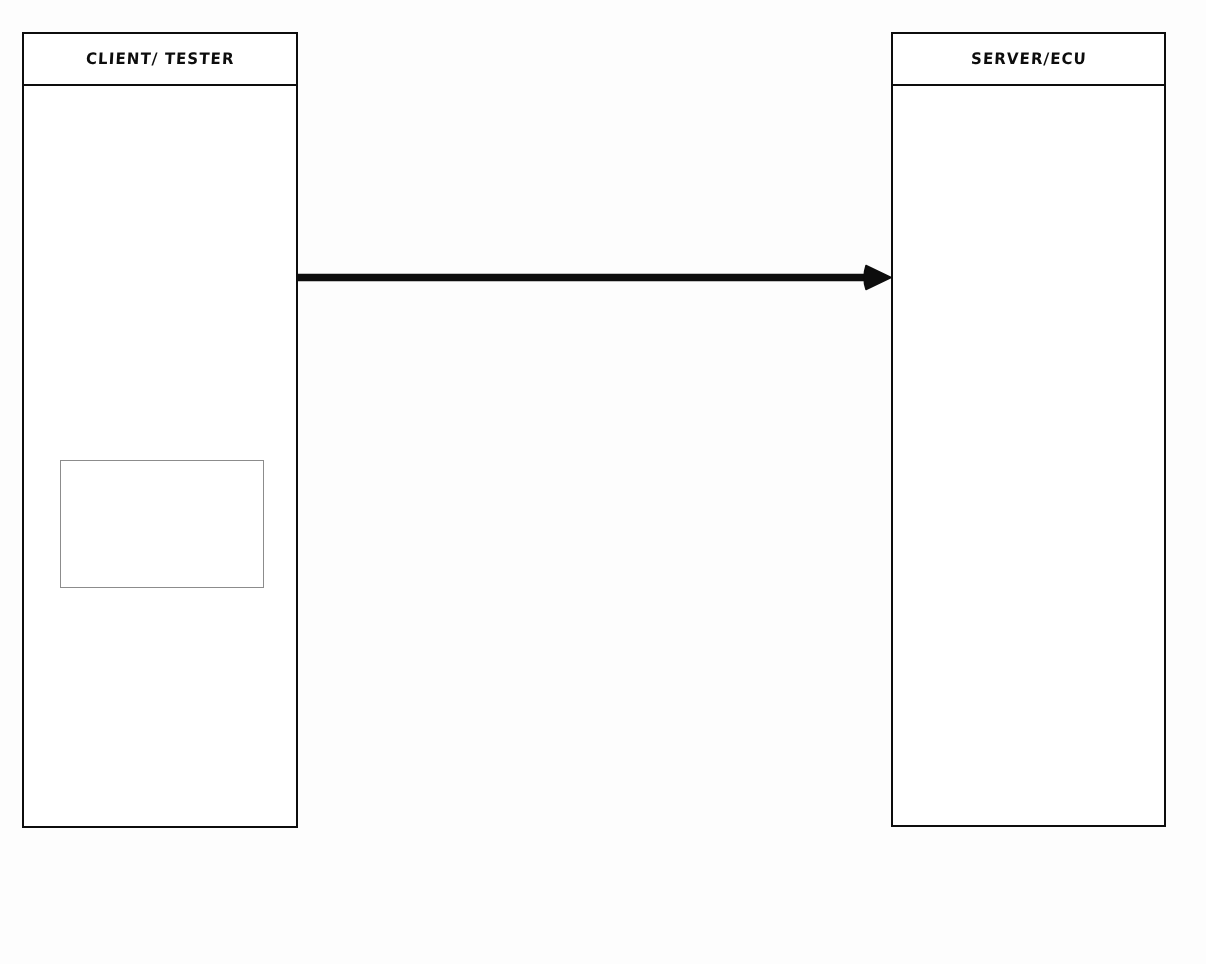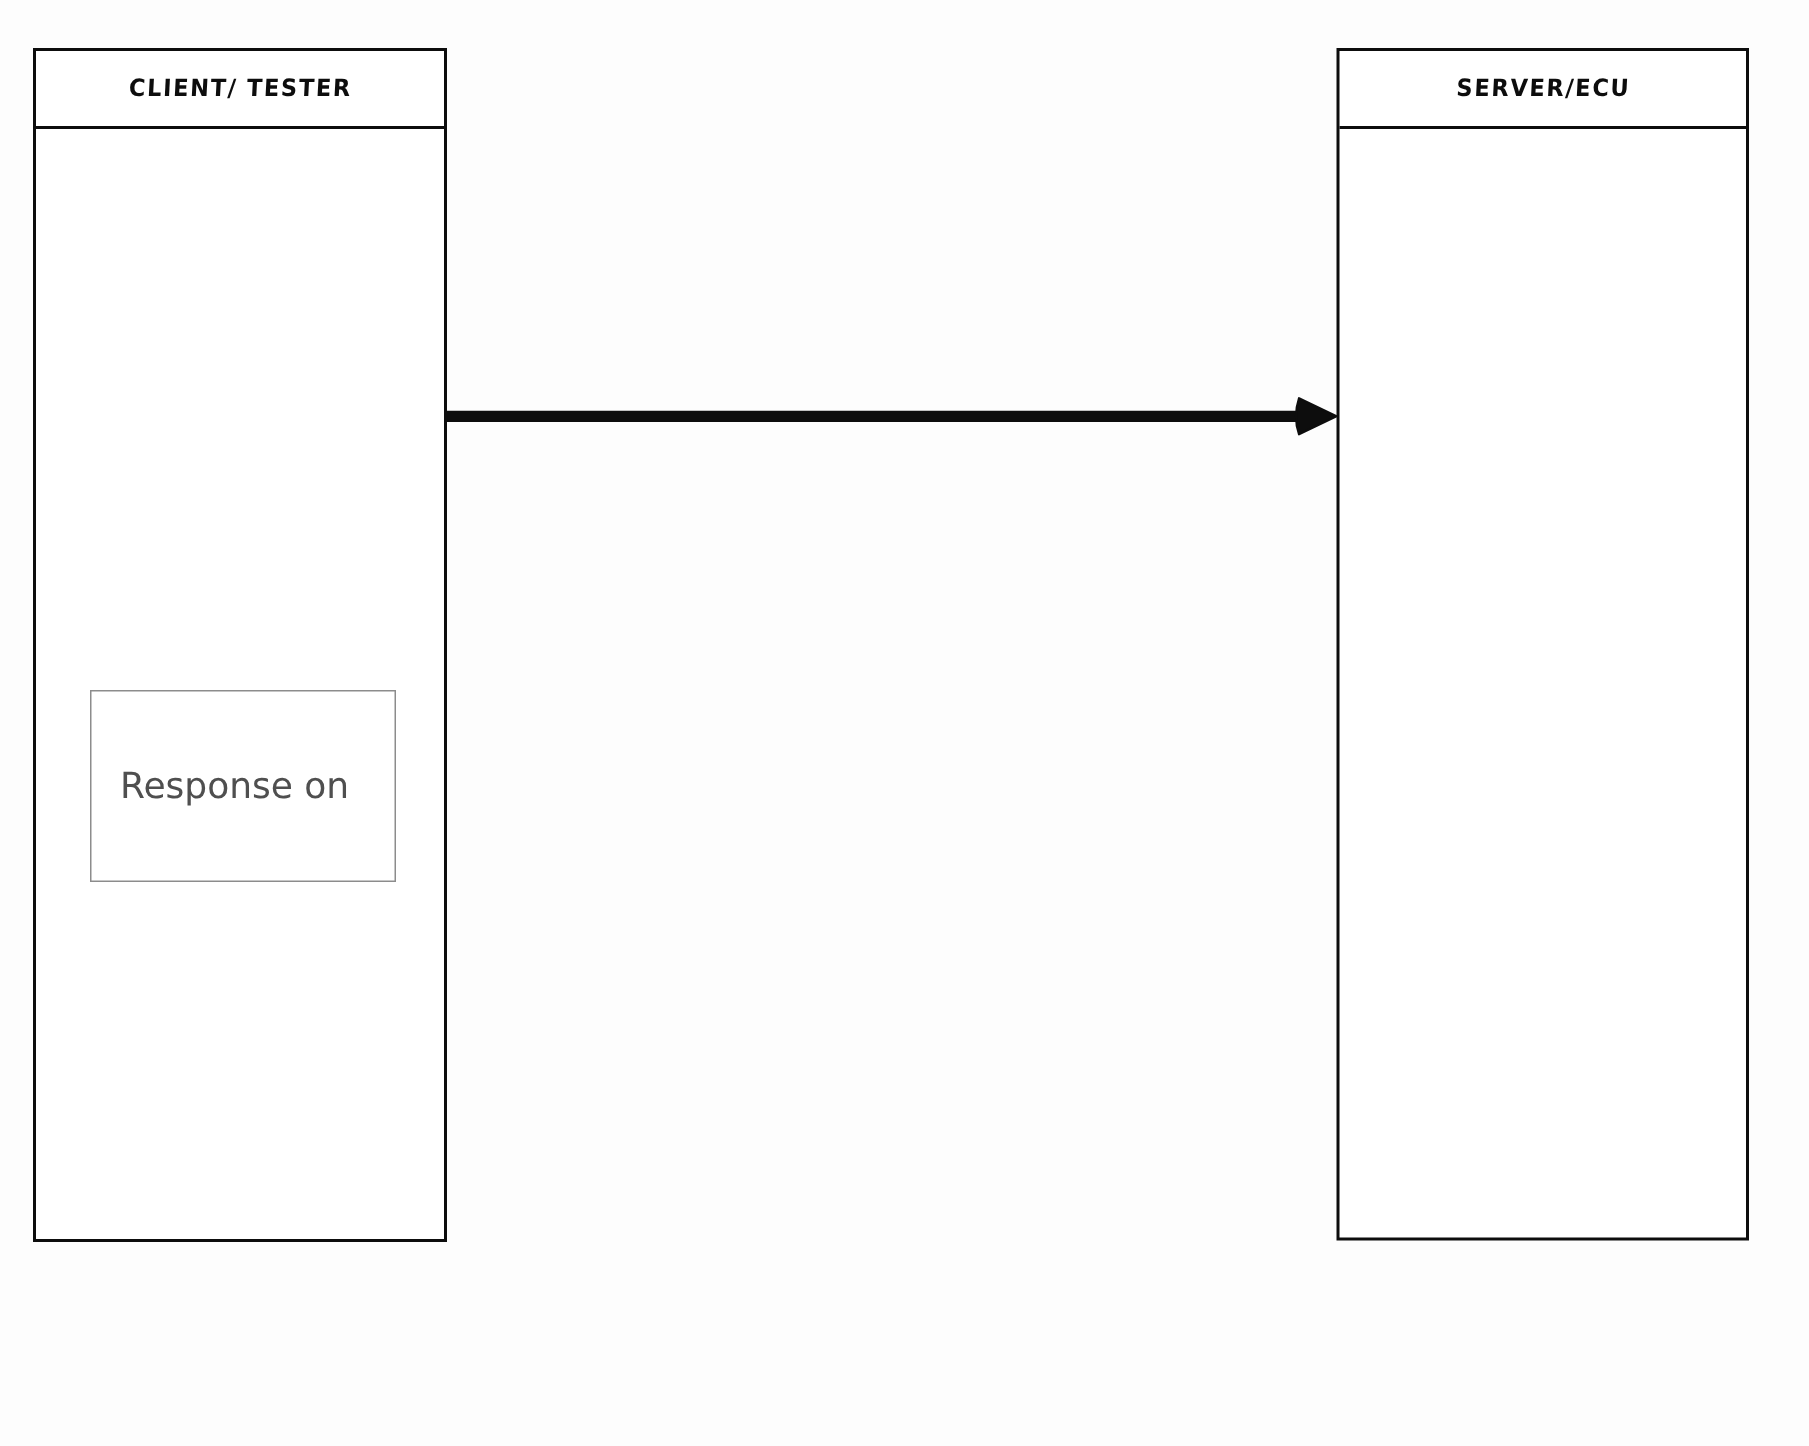--- a/index.html
+++ b/index.html
@@ -110,21 +110,20 @@
 
 <div id="canvas">
 
   <div class="lifeline" id="lifeline-client">
     <div class="lifeline-header">
       <span class="lifeline-title">CLIENT/ TESTER</span>
     </div>
     <div class="lifeline-body">
 
       <div class="note-box" id="note-response-on-event">
-        <span class="note-line">Response on</span>
       </div>
 
     </div>
   </div>
 
   <div class="lifeline" id="lifeline-server">
     <div class="lifeline-header">
       <span class="lifeline-title">SERVER/ECU</span>
     </div>
     <div class="lifeline-body">

